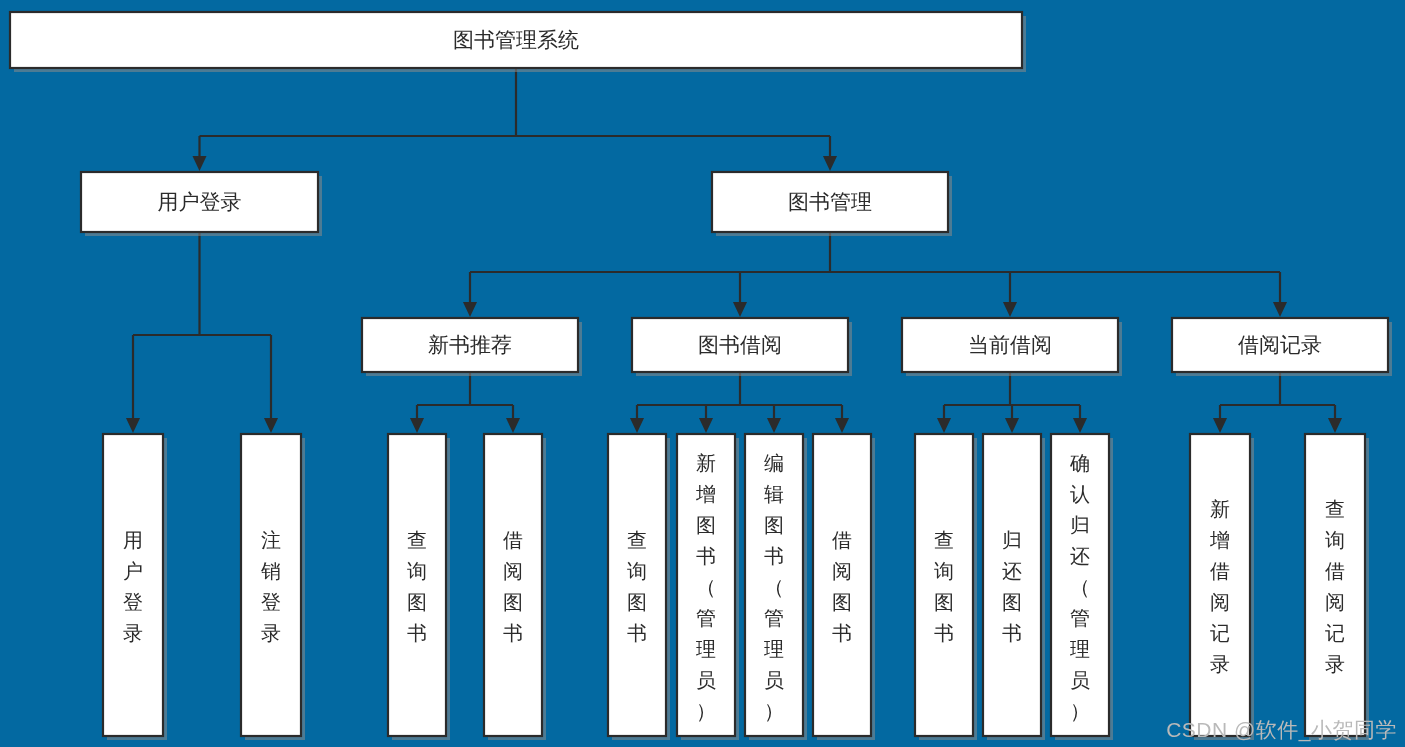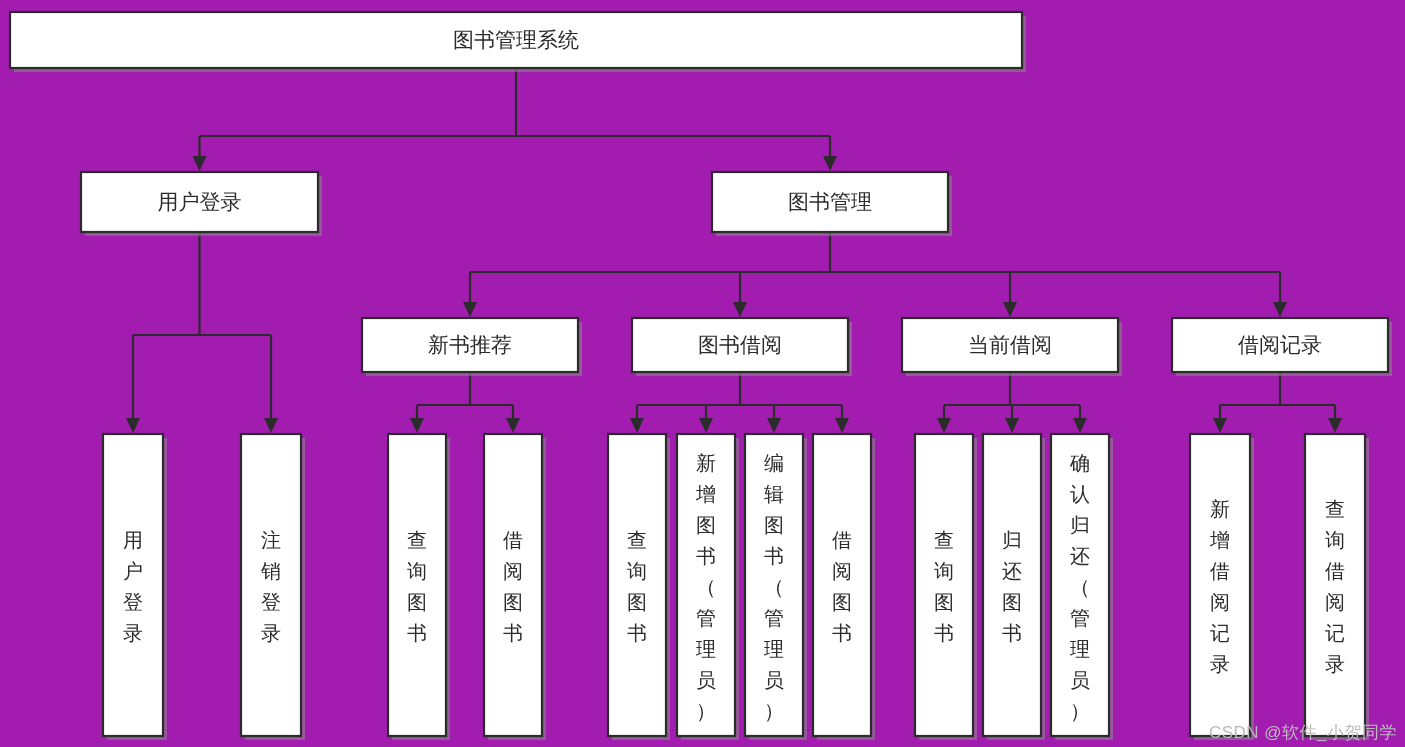--- a/index.html
+++ b/index.html
@@ -11,21 +11,21 @@
   body {
     font-family: "Liberation Sans", "DejaVu Sans", sans-serif;
     width: 1405px;
     height: 747px;
     overflow: hidden;
   }
   #diagram-root {
     position: relative;
     width: 1405px;
     height: 747px;
-    background: #a21caf;
+    background: #0369a1;
   }
   svg#tree-svg {
     position: absolute;
     left: 0;
     top: 0;
     width: 1405px;
     height: 747px;
     display: block;
   }
   .node-rect {
@@ -57,21 +57,21 @@
     fill: #2b2b2b;
     font-family: "Liberation Sans", "DejaVu Sans", sans-serif;
     font-size: 20px;
     text-anchor: middle;
   }
   .watermark {
     position: absolute;
     right: 8px;
     bottom: 3px;
     font-family: "Liberation Sans", "DejaVu Sans", sans-serif;
-    font-size: 17px;
+    font-size: 21px;
     color: #b9b9b9;
     letter-spacing: 0.5px;
     white-space: nowrap;
     user-select: none;
   }
 </style>
 </head>
 <body>
 
 <div id="diagram-root">

